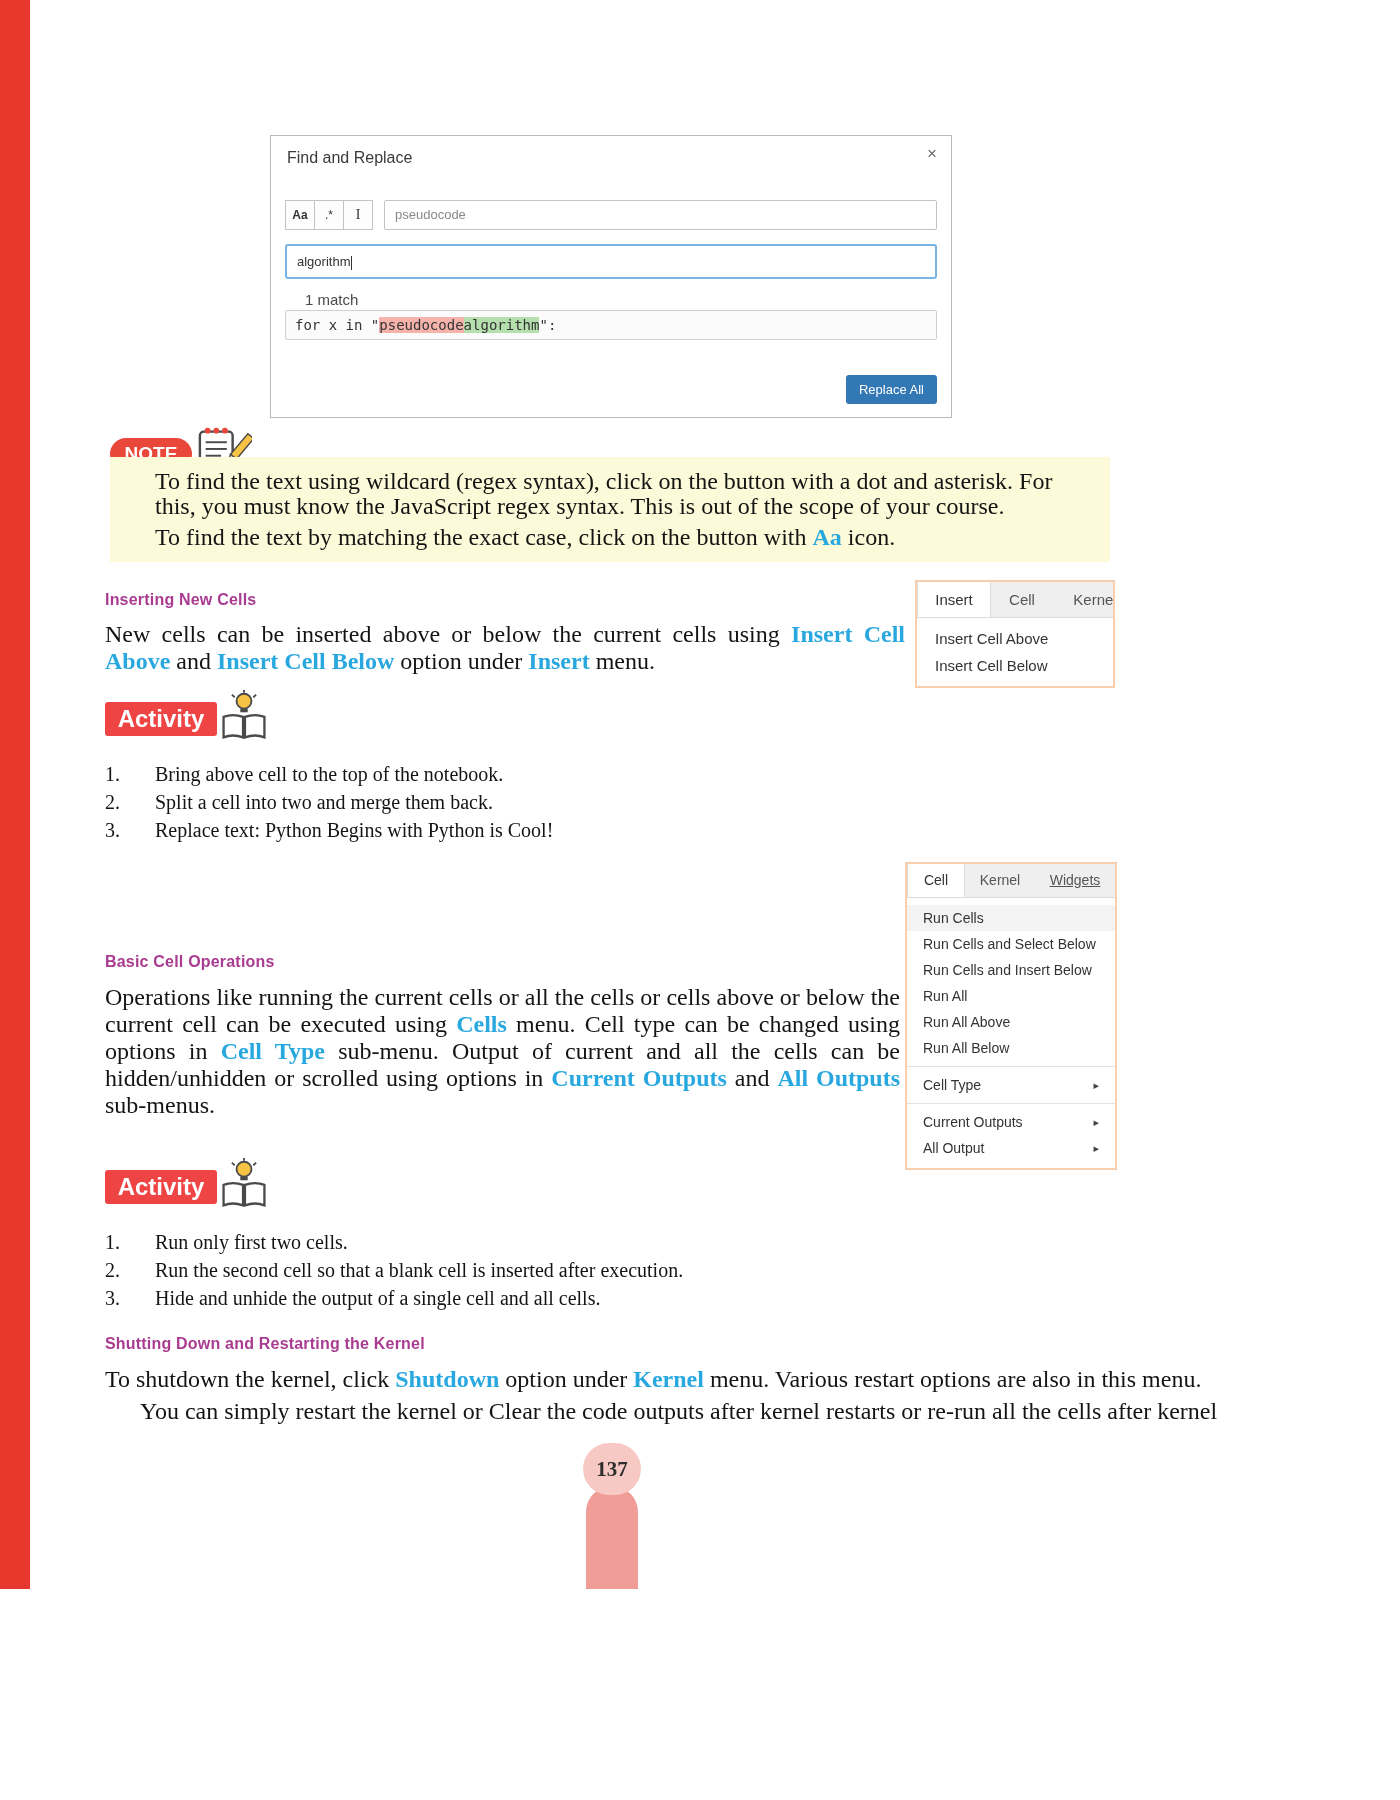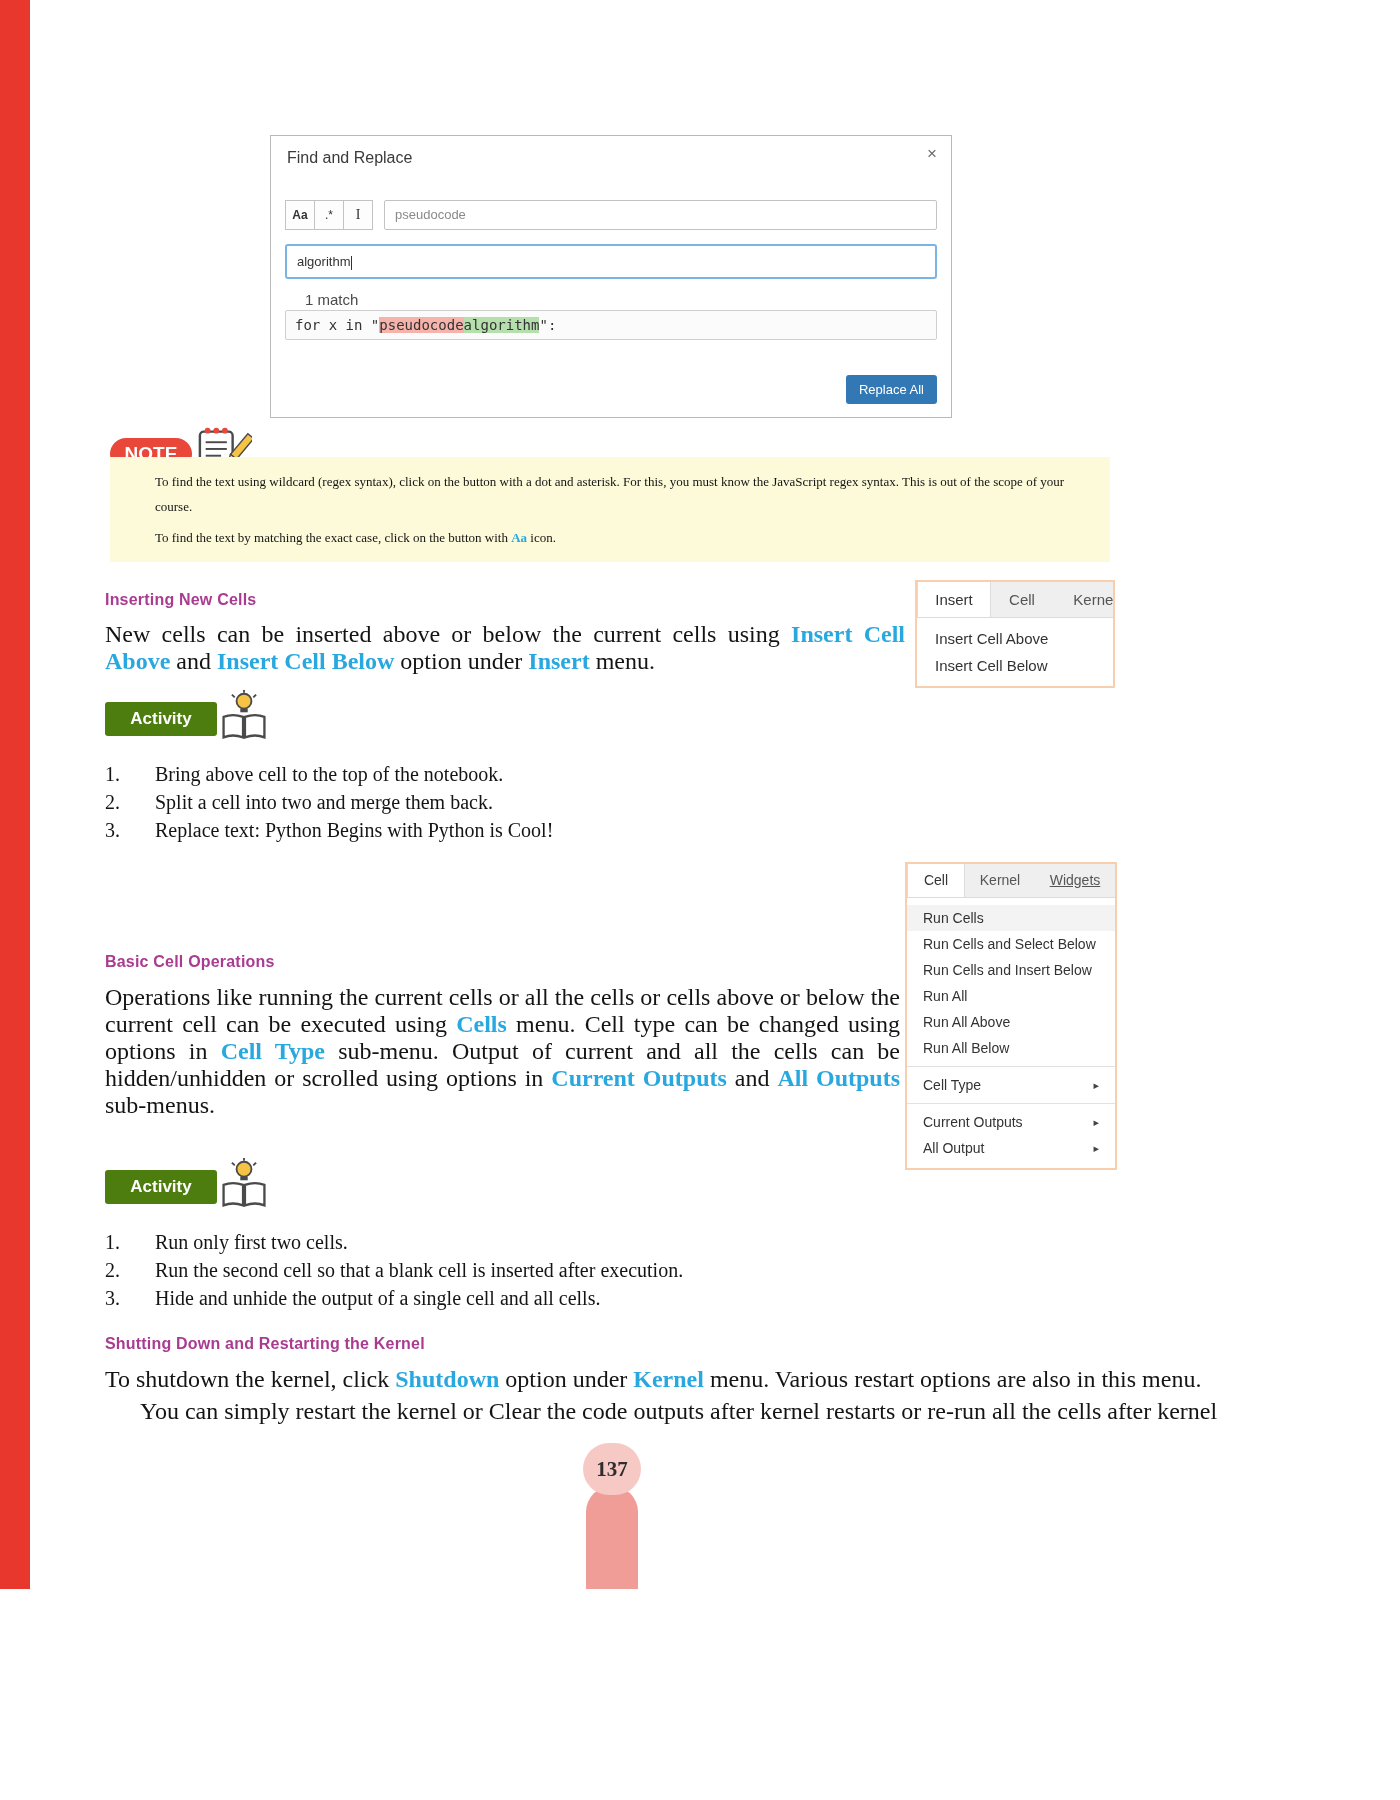--- a/index.html
+++ b/index.html
@@ -37,21 +37,21 @@
   .replace-all-btn{right:14px;bottom:13px;background:#3278b5;color:#fff;
           font-size:13px;padding:7px 13px;border-radius:3px;cursor:pointer;}
 
   
   .note-badge{left:110px;top:438px;width:82px;height:32px;background:#e9473a;
           border-radius:16px;color:#fff;font-family:"Liberation Sans",sans-serif;
           font-weight:bold;font-size:19px;display:flex;align-items:center;justify-content:center;}
   .note-icon{left:194px;top:422px;}
   .note-box{left:110px;top:457px;width:1000px;background:#fcfad8;
           padding:12px 28px 12px 45px;box-sizing:border-box;}
-  .note-box p{margin:0;font-size:13px;line-height:25px;color:#141414;}
+  .note-box p{margin:0;font-size:24px;line-height:25px;color:#141414;}
   .note-box p + p{margin-top:6px;}
 
   
   .h-sec{font-family:"Liberation Sans",sans-serif;font-weight:bold;font-size:16px;
          color:#a93b90;letter-spacing:0.2px;}
   .body-p{font-size:24px;line-height:27px;color:#141414;}
   .just{text-align:justify;}
   .blue{color:#29a8df;font-weight:bold;}
 
   
@@ -64,22 +64,22 @@
   .menu-items{padding:7px 0;}
   .menu-item{padding:5px 18px;font-size:15px;color:#333;white-space:nowrap;cursor:pointer;}
   .menu-item.hl{background:#f3f3f3;}
   .menu-item.sub{display:flex;justify-content:space-between;align-items:center;padding-right:12px;}
   .menu-item .arrow{font-size:11px;color:#444;}
   .menu-divider{border-top:1px solid #e2e2e2;margin:5px 0;}
   .cell-menu .menu-item{font-size:14px;padding:5px 16px;}
   .cell-menu .tab{font-size:14px;height:33px;line-height:33px;}
 
   
-  .activity-badge{width:112px;height:34px;background:#4d7c0f;border-radius:3px;
-        color:#fff;font-family:"Liberation Sans",sans-serif;font-weight:bold;font-size:17px;
+  .activity-badge{width:112px;height:34px;background:#ef4444;border-radius:3px;
+        color:#fff;font-family:"Liberation Sans",sans-serif;font-weight:bold;font-size:24px;
         display:flex;align-items:center;justify-content:center;text-align:center;}
   .act-icon{width:58px;height:54px;}
 
   .olist .li{display:flex;font-size:20px;line-height:28px;color:#141414;}
   .olist .num{width:50px;flex:none;}
 
   
   .bm-capsule{left:583px;top:1443px;width:58px;height:52px;background:#f7c9c4;
         border-radius:26px;display:flex;align-items:center;justify-content:center;
         font-weight:bold;font-size:21px;color:#2e2e2e;z-index:2;text-align:right;}

